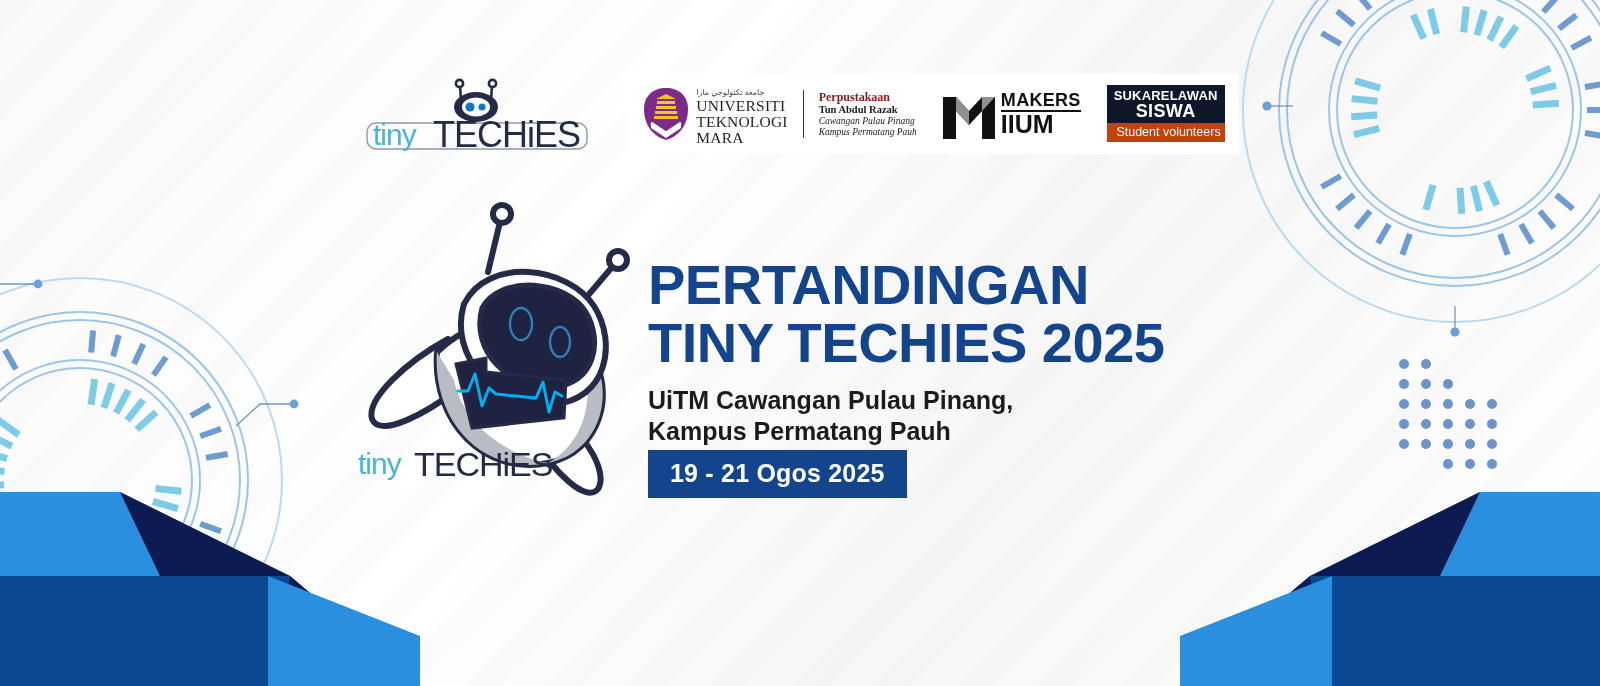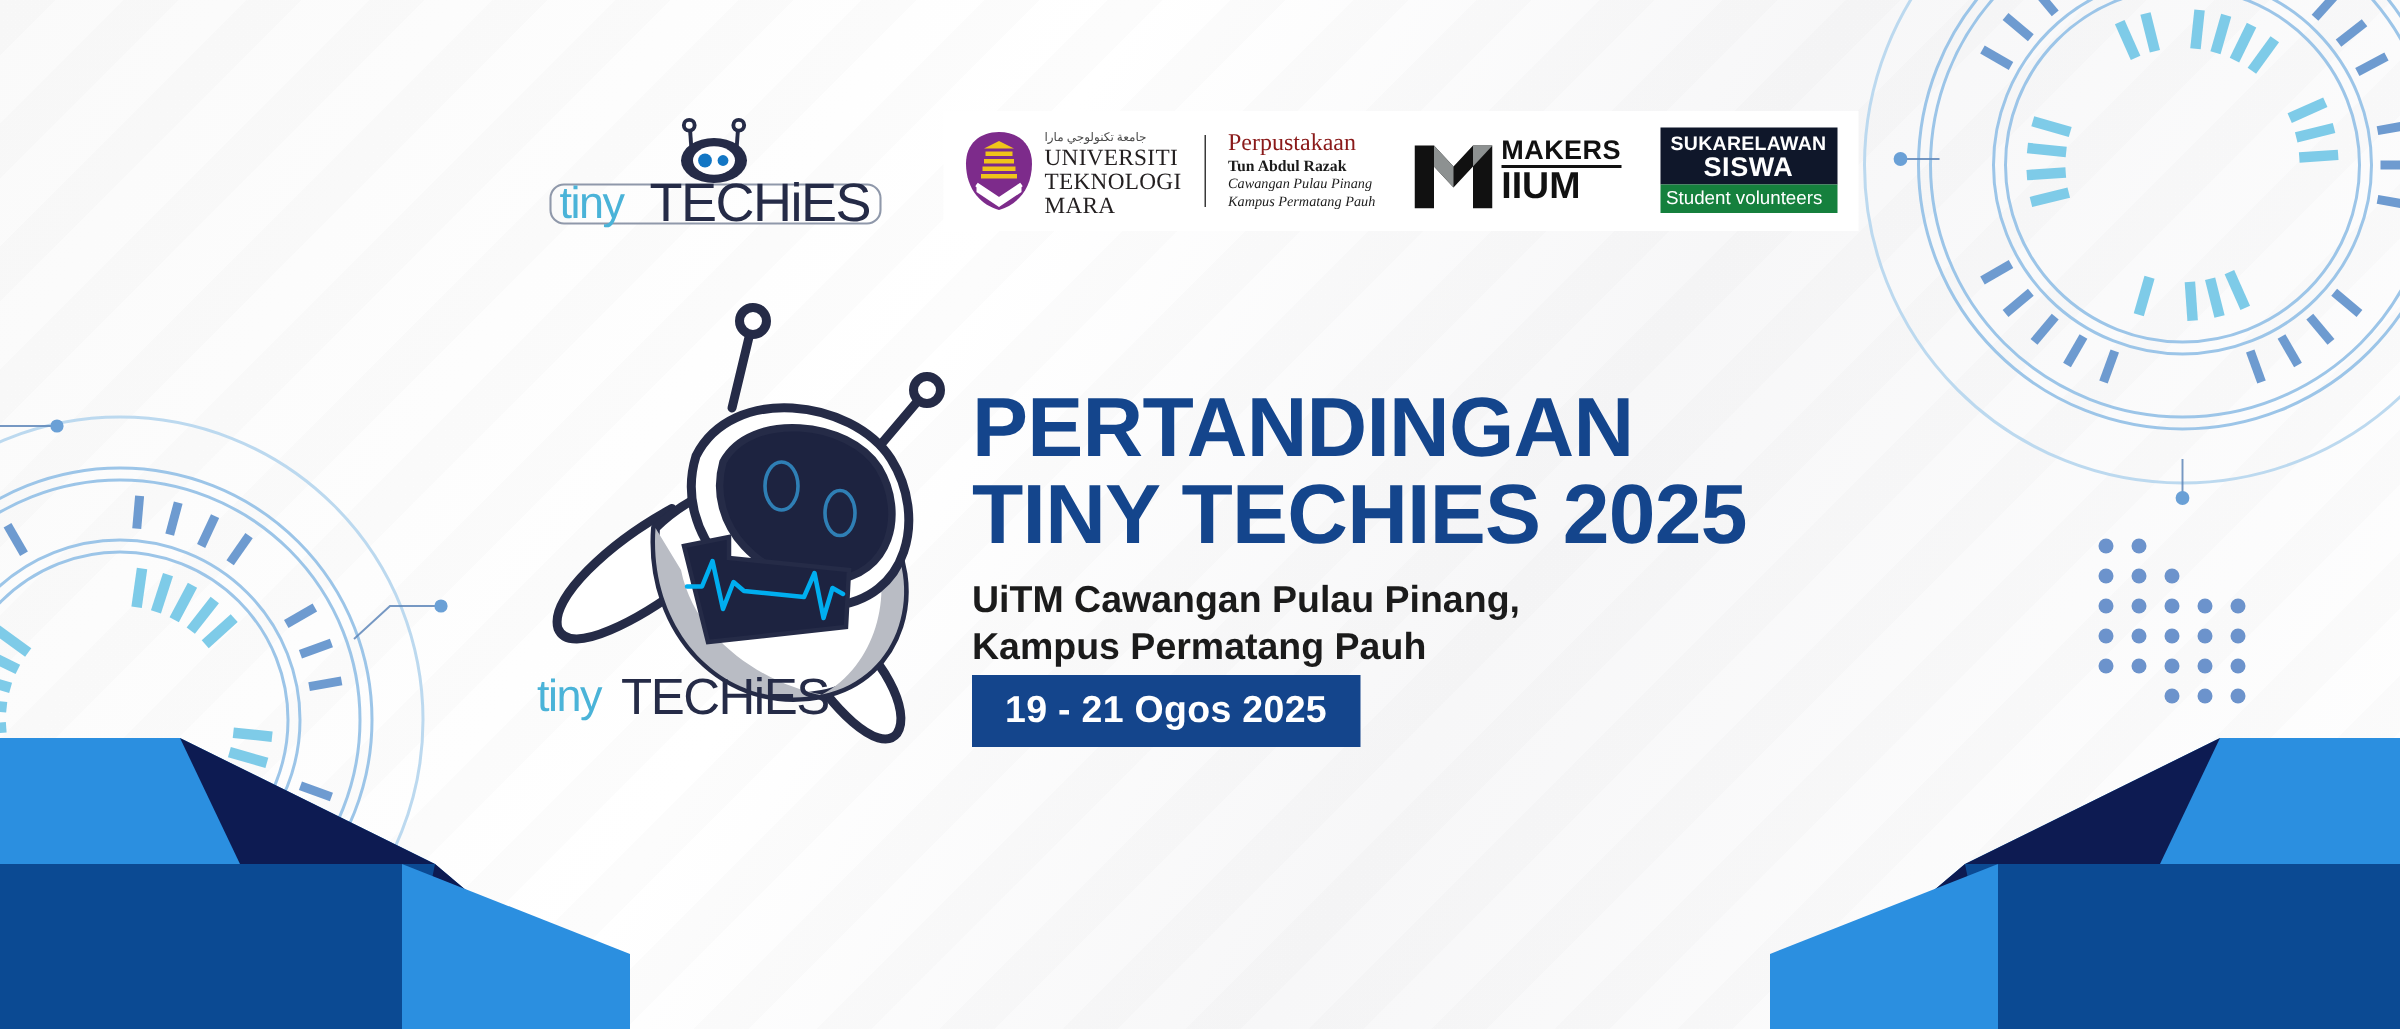--- a/index.html
+++ b/index.html
@@ -38,21 +38,21 @@
   .uitm-lockup{display:flex;align-items:center;gap:7px;}
   .uitm-mark{width:46px;height:54px;flex:0 0 auto;}
   .uitm-words{
     font-family:"Liberation Serif", serif;
     color:#231f20;line-height:1.04;letter-spacing:.2px;
   }
   .uitm-jawi{font-size:8px;color:#4a4a4a;letter-spacing:.5px;white-space:nowrap;}
   .uitm-words .w{font-size:15.5px;display:block;}
   .uitm-div{width:1px;height:48px;background:#3a3a3a;margin:0 8px;}
   .lib-words{font-family:"Liberation Serif", serif;color:#1b1b1b;line-height:1.18;}
-  .lib-words .red{color:#8a1a1a;font-weight:normal;font-size:16px;display:block;}
+  .lib-words .red{color:#8a1a1a;font-weight:bold;font-size:12px;display:block;}
   .lib-words .b{font-weight:bold;font-size:10.5px;display:block;}
   .lib-words .i{font-style:italic;font-size:9.5px;display:block;}
 
   .makers{display:flex;align-items:center;gap:6px;}
   .makers-m{width:52px;height:50px;flex:0 0 auto;}
   .makers-txt{line-height:.95;}
   .makers-txt .mk{
     display:block;font-weight:bold;font-size:18px;color:#111;
     letter-spacing:.3px;border-bottom:2.5px solid #111;padding-bottom:1px;
   }
@@ -62,21 +62,21 @@
   }
 
   .sukarelawan{width:118px;}
   .suk-top{
     background:#0f172a;color:#ffffff;text-align:center;
     padding:4px 6px 3px 6px;line-height:1.0;
   }
   .suk-top .l1{display:block;font-weight:bold;font-size:13px;letter-spacing:.2px;}
   .suk-top .l2{display:block;font-weight:bold;font-size:18px;letter-spacing:.4px;}
   .suk-bot{
-    background:#15803d;color:#ffffff;text-align:left;
+    background:#c2410c;color:#ffffff;text-align:right;
     font-size:12.5px;padding:2px 4px 3px 4px;font-weight:normal;
   }
 
   
   .hero{position:absolute;left:0;top:184px;width:1572px;height:330px;}
   .mascot{position:absolute;left:336px;top:0px;width:300px;height:330px;}
   .mascot-word{position:absolute;left:356px;top:440px;width:210px;height:44px;}
 
   .copy{position:absolute;left:648px;top:72px;width:700px;}
   .title{

